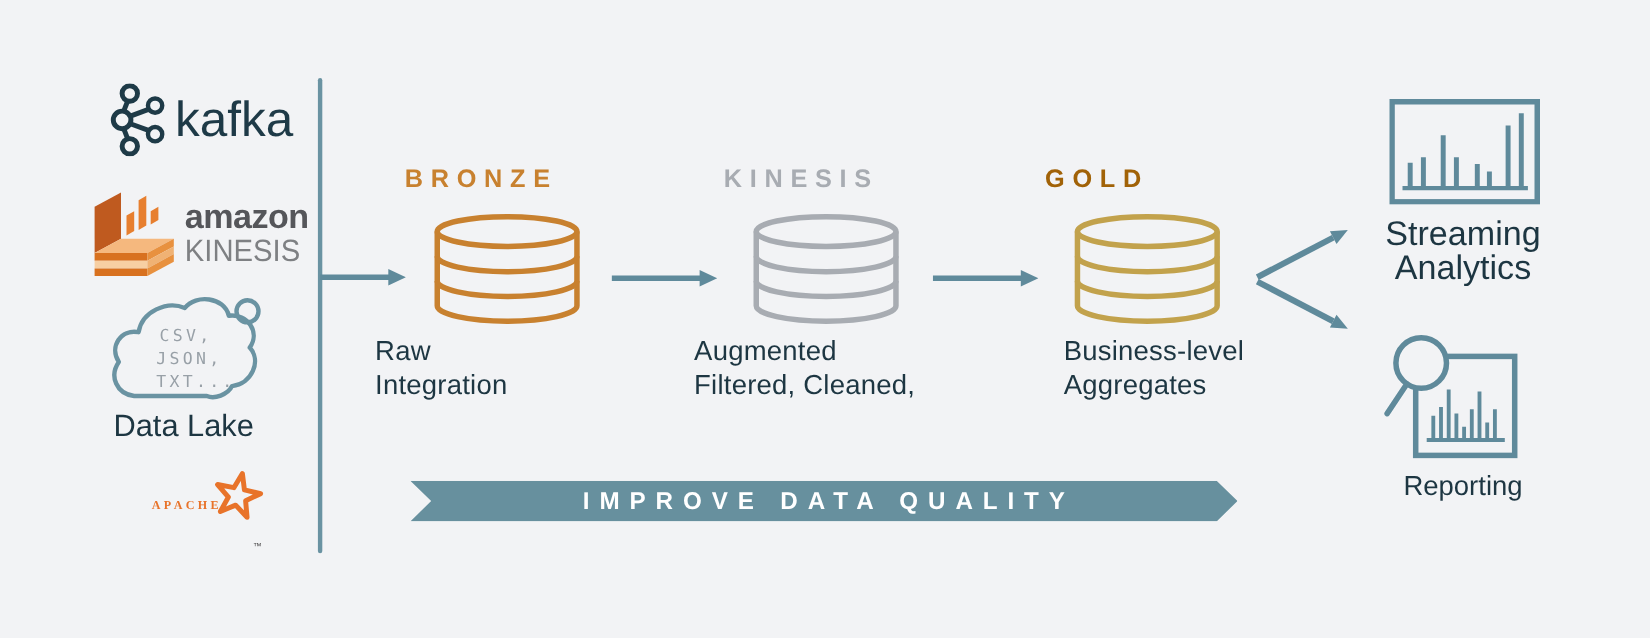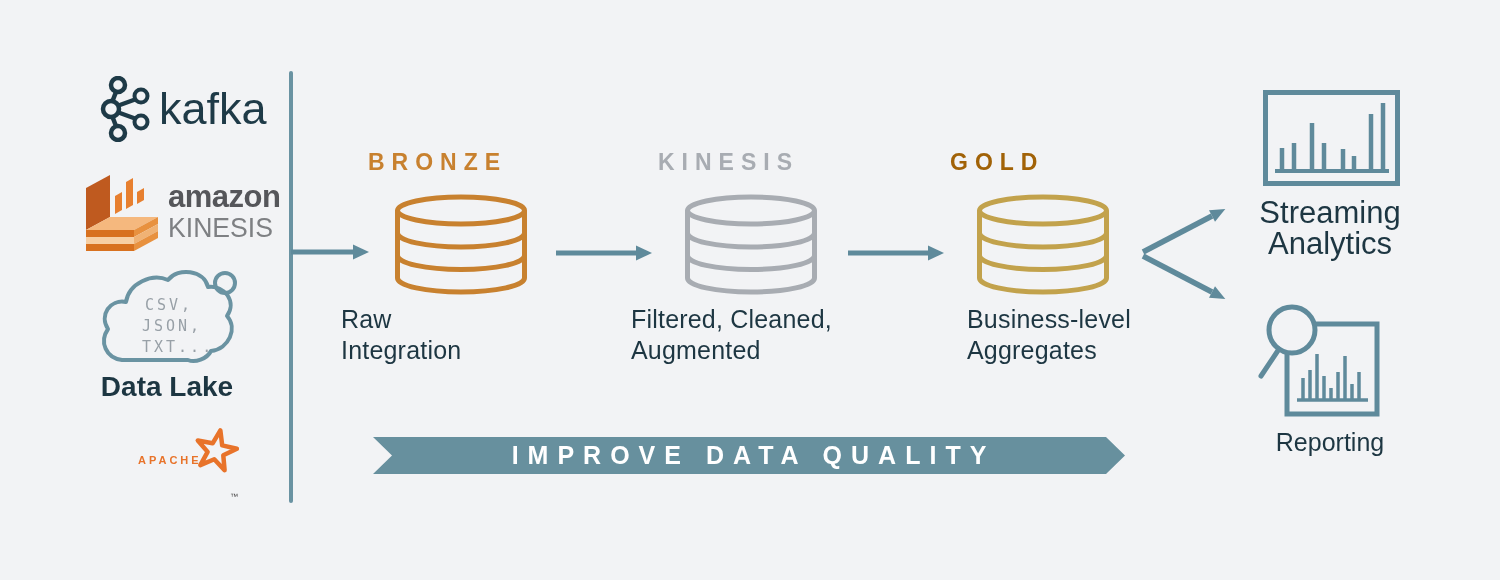--- a/index.html
+++ b/index.html
@@ -17,25 +17,25 @@
   .kafka-word { font-size:45px; font-weight:500; color:#1E3A47; letter-spacing:0; }
 
   .kinesis-logo { left:84px; top:170px; display:flex; align-items:center; gap:8px; }
   .kinesis-text { display:flex; flex-direction:column; line-height:1; }
   .kinesis-brand { font-size:31px; font-weight:700; color:#55565A; letter-spacing:-0.5px; }
   .kinesis-product { font-size:28px; font-weight:400; color:#7E8083; margin-top:2px;
                      display:inline-block; transform:scaleX(.95); transform-origin:left; }
 
   .datalake-icon { left:98px; top:264px; }
   .datalake-label { left:67px; top:371px; width:200px; text-align:center;
-                    font-size:28px; font-weight:700; color:#1D3642; }
+                    font-size:28px; font-weight:400; color:#1D3642; }
 
   .spark-logo { left:100px; top:430px; width:150px; height:80px; }
   .spark-apache { position:absolute; left:38px; top:24px; font-size:11px; font-weight:700;
-                  letter-spacing:3px; color:#E8732A; }
+                  letter-spacing:3px; color:#E8732A;font-family:Liberation Serif, serif; }
   .spark-word { position:absolute; left:2px; top:26px; font-size:42px; font-weight:700;
                 color:#4B494A; letter-spacing:-1px; }
   .spark-star { position:absolute; left:90px; top:-4px; }
   .spark-tm { position:absolute; left:130px; top:62px; font-size:8px; color:#4B494A; }
 
   .divider { left:289px; top:71px; width:4px; height:432px; background:#6A93A2; border-radius:2px; }
 
   
   .stage-title { top:149px; width:200px; text-align:left; font-size:23px; font-weight:700;
                  letter-spacing:7px; padding-left:7px; }
@@ -59,21 +59,21 @@
   .streaming-label { left:1230px; top:197px; width:200px; text-align:center;
                      font-size:31px; font-weight:500; line-height:31px; color:#1D3642; }
   .reporting-icon { left:1255px; top:303px; }
   .reporting-label { left:1230px; top:428px; width:200px; text-align:center;
                      font-size:25px; font-weight:500; color:#1D3642; }
 
   
   .banner { left:373px; top:437px; width:752px; height:37px; background:#67909E;
             clip-path:polygon(0 0, 733px 0, 100% 50%, 733px 100%, 0 100%, 19px 50%); }
   .banner-label { width:100%; height:100%; display:flex; align-items:center; justify-content:center;
-                  color:#FFFFFF; font-size:25px; font-weight:700; letter-spacing:9px;
+                  color:#FFFFFF; font-size:22px; font-weight:700; letter-spacing:9px;
                   padding-left:9px; }
 
   .cloud-text { font-family:"DejaVu Sans Mono", monospace; font-size:15px; font-weight:500;
                 letter-spacing:3px; fill:#98A0A7; }
 </style>
 </head>
 <body>
 
 <div id="canvas">
 
@@ -162,22 +162,22 @@
   <div class="abs stage-title silver">KINESIS</div>
   <svg class="abs cyl silver" width="134" height="102" viewBox="0 0 134 102">
     <g fill="none" stroke-width="5" stroke="#A8ACB2">
       <ellipse cx="67" cy="16.5" rx="63.5" ry="13.5"></ellipse>
       <path d="M 3.5,16.5 V 84 A 63.5,14 0 0 0 130.5,84 V 16.5"></path>
       <path d="M 3.5,39 A 63.5,14 0 0 0 130.5,39"></path>
       <path d="M 3.5,61.5 A 63.5,14 0 0 0 130.5,61.5"></path>
     </g>
   </svg>
   <div class="abs stage-caption silver">
+    <div>Augmented</div>
     <div>Filtered, Cleaned,</div>
-    <div>Augmented</div>
   </div>
 
   <svg class="abs arrow3" width="96" height="18">
     <line x1="0" y1="9" x2="81" y2="9" stroke="#5F8A9B" stroke-width="5"></line>
     <polygon points="80,1.5 96,9 80,16.5" fill="#5F8A9B"></polygon>
   </svg>
 
   <div class="abs stage-title gold">GOLD</div>
   <svg class="abs cyl gold" width="134" height="102" viewBox="0 0 134 102">
     <g fill="none" stroke-width="5" stroke="#C2A24C">

